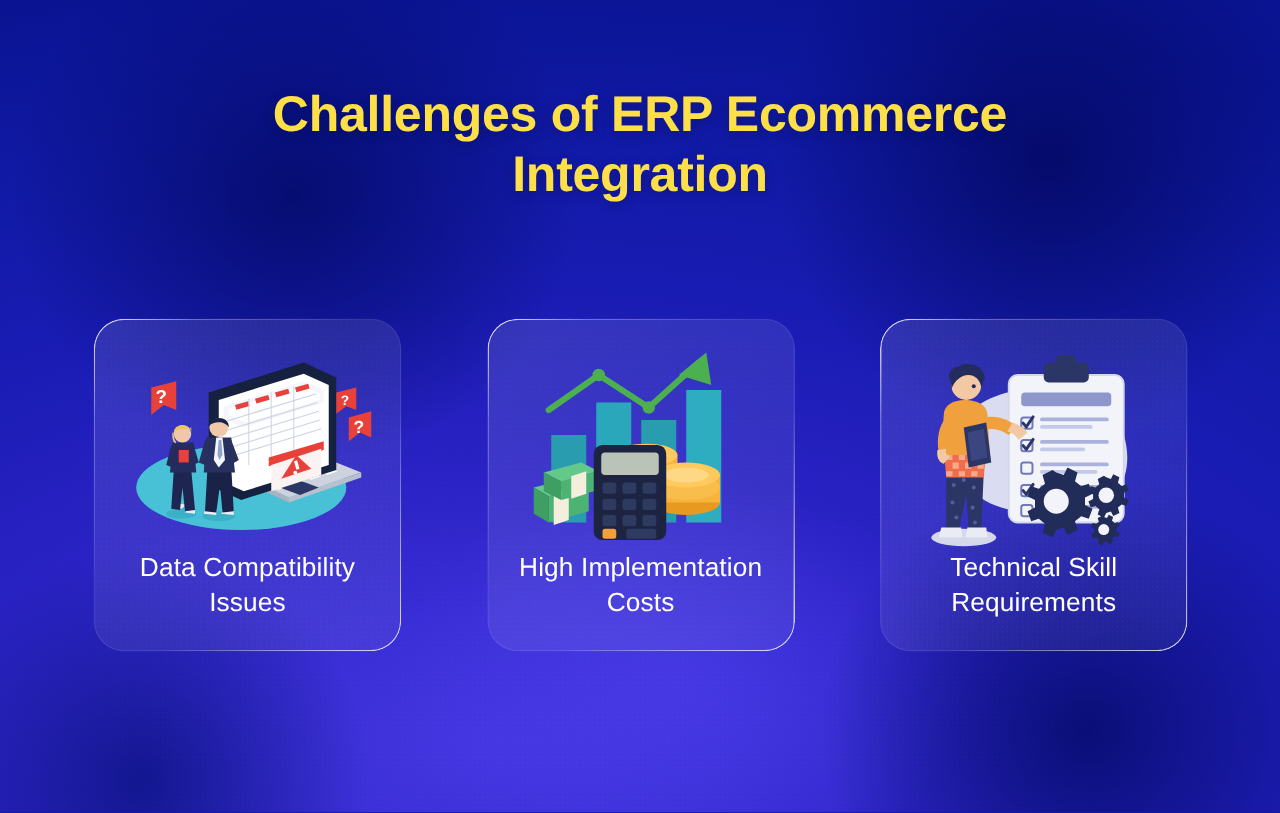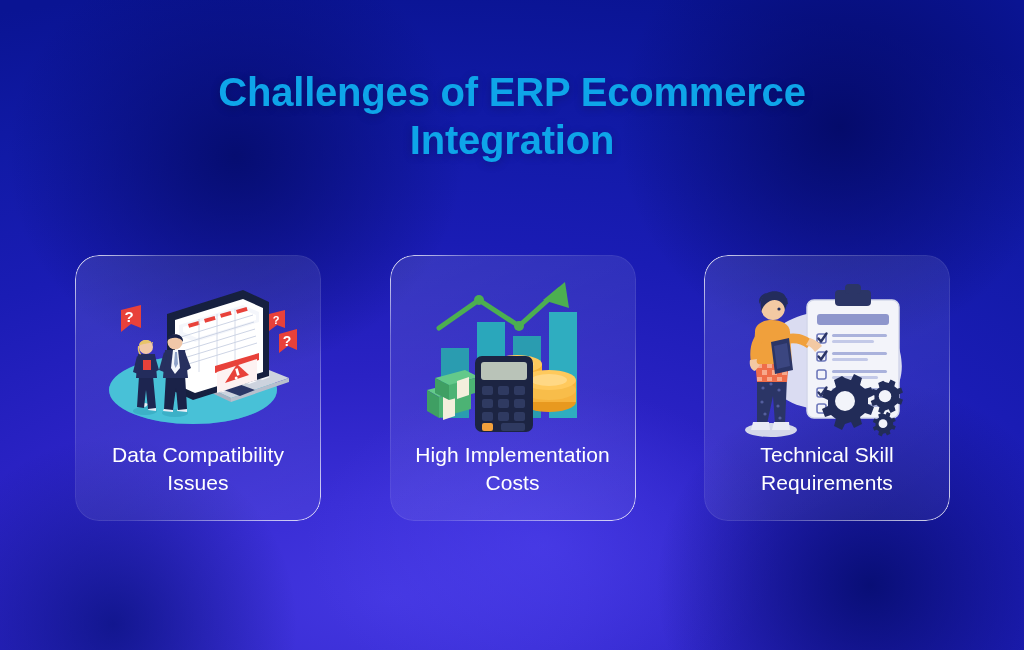--- a/index.html
+++ b/index.html
@@ -65,21 +65,21 @@
             mask-image: radial-gradient(85% 70% at 45% 88%, #000 0%, rgba(0,0,0,0.55) 45%, rgba(0,0,0,0) 78%);
     opacity: 0.75;
   }
 
   
   .title {
     position: absolute;
     left: 0; right: 0;
     top: 68px;
     text-align: center;
-    color: #0ea5e9;
+    color: #fde047;
     font-size: 40px;
     line-height: 48px;
     font-weight: 700;
     letter-spacing: -0.2px;
     text-shadow: 0 2px 10px rgba(0,0,0,0.22);
     padding: 0 150px;
   }
 
   
   .cards {

